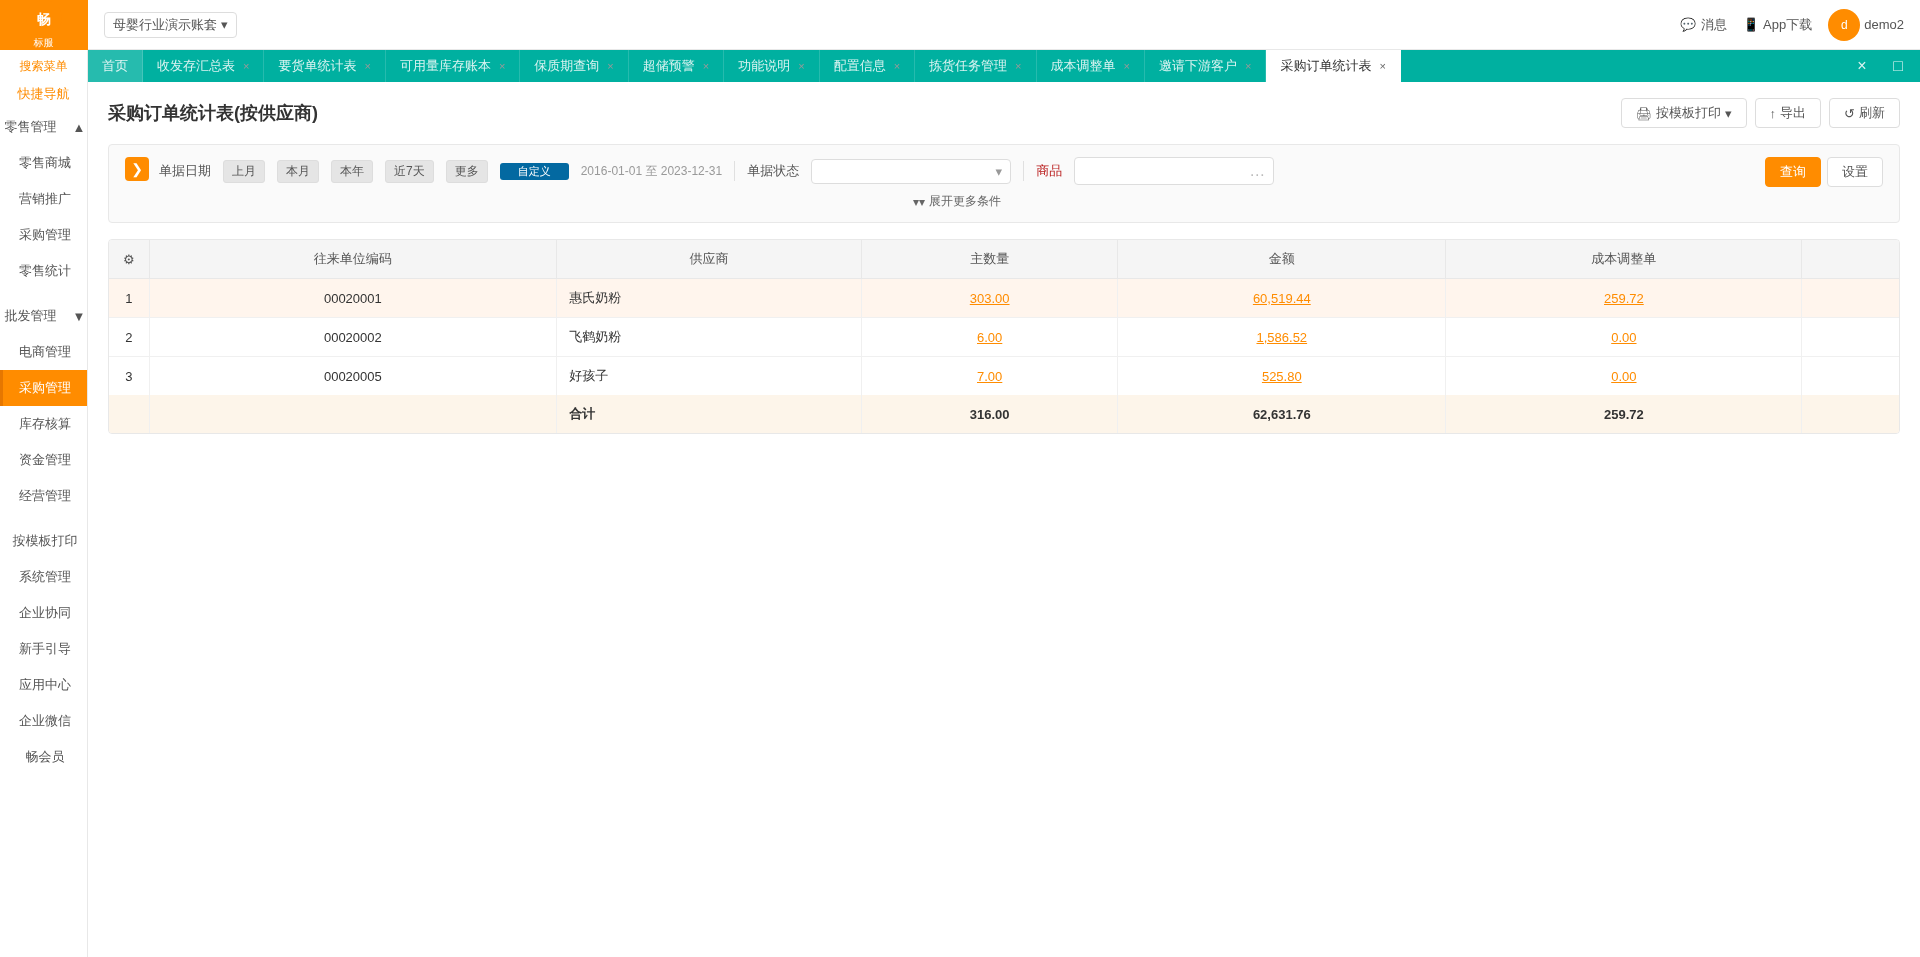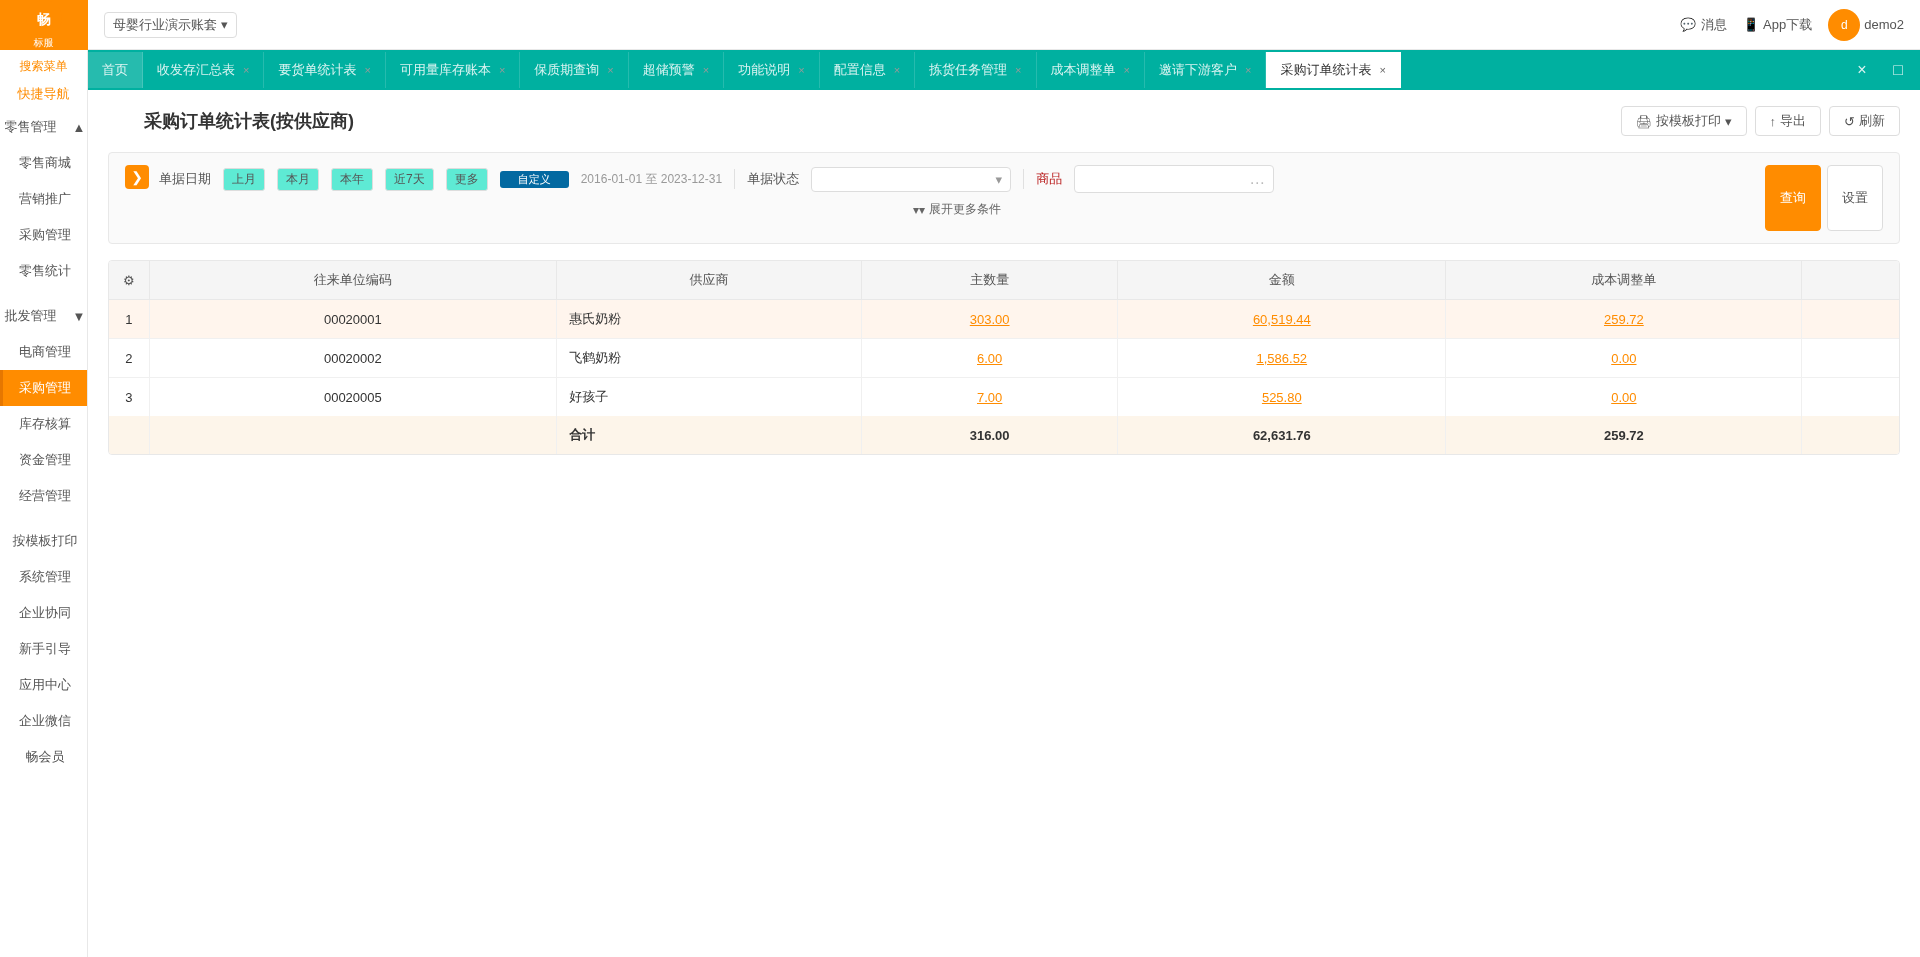--- a/index.html
+++ b/index.html
@@ -20,42 +20,42 @@
 
     
     .topbar { height: 50px; background: #fff; border-bottom: 1px solid #e8e8e8; display: flex; align-items: center; padding: 0 16px; justify-content: space-between; }
     .topbar-left { display: flex; align-items: center; gap: 8px; font-size: 13px; color: #555; }
     .topbar-select { border: 1px solid #ddd; border-radius: 4px; padding: 3px 8px; font-size: 13px; color: #555; background: #fff; cursor: pointer; display: flex; align-items: center; gap: 4px; }
     .topbar-right { display: flex; align-items: center; gap: 16px; }
     .topbar-right-item { display: flex; align-items: center; gap: 4px; font-size: 13px; color: #555; cursor: pointer; }
     .avatar { width: 32px; height: 32px; border-radius: 50%; background: #ff8c00; display: flex; align-items: center; justify-content: center; color: #fff; font-size: 12px; }
 
     
-    .nav-tabs { height: 40px; background: #00b0a0; display: flex; align-items: center; padding: 0; overflow-x: auto; flex-shrink: 0; }
+    .nav-tabs { height: 32px; background: #00b0a0; display: flex; align-items: center; padding: 0; overflow-x: auto; flex-shrink: 0; }
     .nav-tabs::-webkit-scrollbar { height: 0; }
     .nav-tab { height: 36px; padding: 0 14px; display: flex; align-items: center; gap: 6px; font-size: 13px; color: rgba(255,255,255,0.85); cursor: pointer; white-space: nowrap; border-right: 1px solid rgba(255,255,255,0.15); flex-shrink: 0; }
     .nav-tab.home { background: rgba(255,255,255,0.15); }
     .nav-tab.active { background: #fff; color: #333; }
     .nav-tab-close { font-size: 11px; color: #999; cursor: pointer; margin-left: 2px; }
     .nav-tab.active .nav-tab-close { color: #666; }
     .nav-tabs-end { margin-left: auto; display: flex; align-items: center; gap: 8px; padding-right: 8px; }
     .nav-tab-btn { width: 28px; height: 28px; display: flex; align-items: center; justify-content: center; color: rgba(255,255,255,0.85); cursor: pointer; font-size: 16px; }
 
     
     .content { flex: 1; overflow-y: auto; background: #f0f0f0; padding: 0; }
     .page { background: #fff; margin: 0; padding: 16px 20px; min-height: 100%; }
 
     
     .page-header { display: flex; align-items: center; justify-content: space-between; margin-bottom: 16px; }
-    .page-title { font-size: 18px; font-weight: bold; color: #333; margin-left: 36px; }
+    .page-title { font-size: 18px; font-weight: bold; color: #333; }
     .page-actions { display: flex; align-items: center; gap: 8px; }
     .btn { padding: 5px 14px; border-radius: 4px; border: none; font-size: 13px; cursor: pointer; display: flex; align-items: center; gap: 4px; }
     .btn-default { background: #fff; border: 1px solid #ddd; color: #555; }
     .btn-primary { background: #ff8c00; color: #fff; border: 1px solid #ff8c00; }
-    .date-btn { padding: 2px 8px; border: 1px solid #ddd; border-radius: 3px; font-size: 12px; color: #555; cursor: pointer; background: #5eead4; }
+    .date-btn { padding: 2px 8px; border: 1px solid #ddd; border-radius: 3px; font-size: 12px; color: #555; cursor: pointer; background: #e5e5e5; }
     .expand-btn { display: flex; align-items: center; gap: 4px; color: #666; font-size: 12px; cursor: pointer; border: none; background: none; }
 
     
     .table-container { border: 1px solid #e8e8e8; border-radius: 4px; overflow: hidden; }
     .data-table { width: 100%; border-collapse: collapse; }
     .data-table th { background: #f5f5f5; padding: 10px 12px; text-align: center; font-size: 13px; color: #555; font-weight: normal; border-bottom: 1px solid #e8e8e8; border-right: 1px solid #e8e8e8; }
     .data-table th:last-child { border-right: none; }
     .data-table td { padding: 10px 12px; text-align: center; font-size: 13px; color: #333; border-bottom: 1px solid #f0f0f0; border-right: 1px solid #f0f0f0; }
     .data-table td:last-child { border-right: none; }
     .data-table tr:last-child td { border-bottom: none; }
@@ -69,21 +69,21 @@
 
     
     .expand-arrow { display: inline-flex; align-items: center; justify-content: center; width: 24px; height: 24px; background: #ff8c00; color: #fff; border-radius: 4px; cursor: pointer; font-size: 14px; flex-shrink: 0; }
 
     .custom-select { position: relative; display: inline-flex; align-items: center; border: 1px solid #ddd; border-radius: 4px; background: #fff; padding: 4px 8px; min-width: 180px; font-size: 13px; color: #555; cursor: pointer; gap: 4px; }
     .custom-select .select-arrow { margin-left: auto; color: #999; }
 
     .badge-custom { background: #0369a1; color: #fff; font-size: 11px; padding: 1px 18px; border-radius: 3px; }
 
     
-    .btn-settings { background: #fff; border: 1px solid #ddd; color: #555; padding: 23px 14px; border-radius: 4px; font-size: 13px; cursor: pointer; }
+    .btn-settings { background: #fff; border: 1px solid #ddd; color: #555; padding: 5px 14px; border-radius: 4px; font-size: 13px; cursor: pointer; }
   </style>
 </head>
 <body>
 
 <div class="sidebar">
   <div class="sidebar-logo">
     <svg width="36" height="36" viewBox="0 0 36 36">
       <circle cx="18" cy="18" r="18" fill="#ff8c00"></circle>
       <text x="18" y="24" text-anchor="middle" fill="#fff" font-size="14" font-weight="bold">畅</text>
     </svg>

